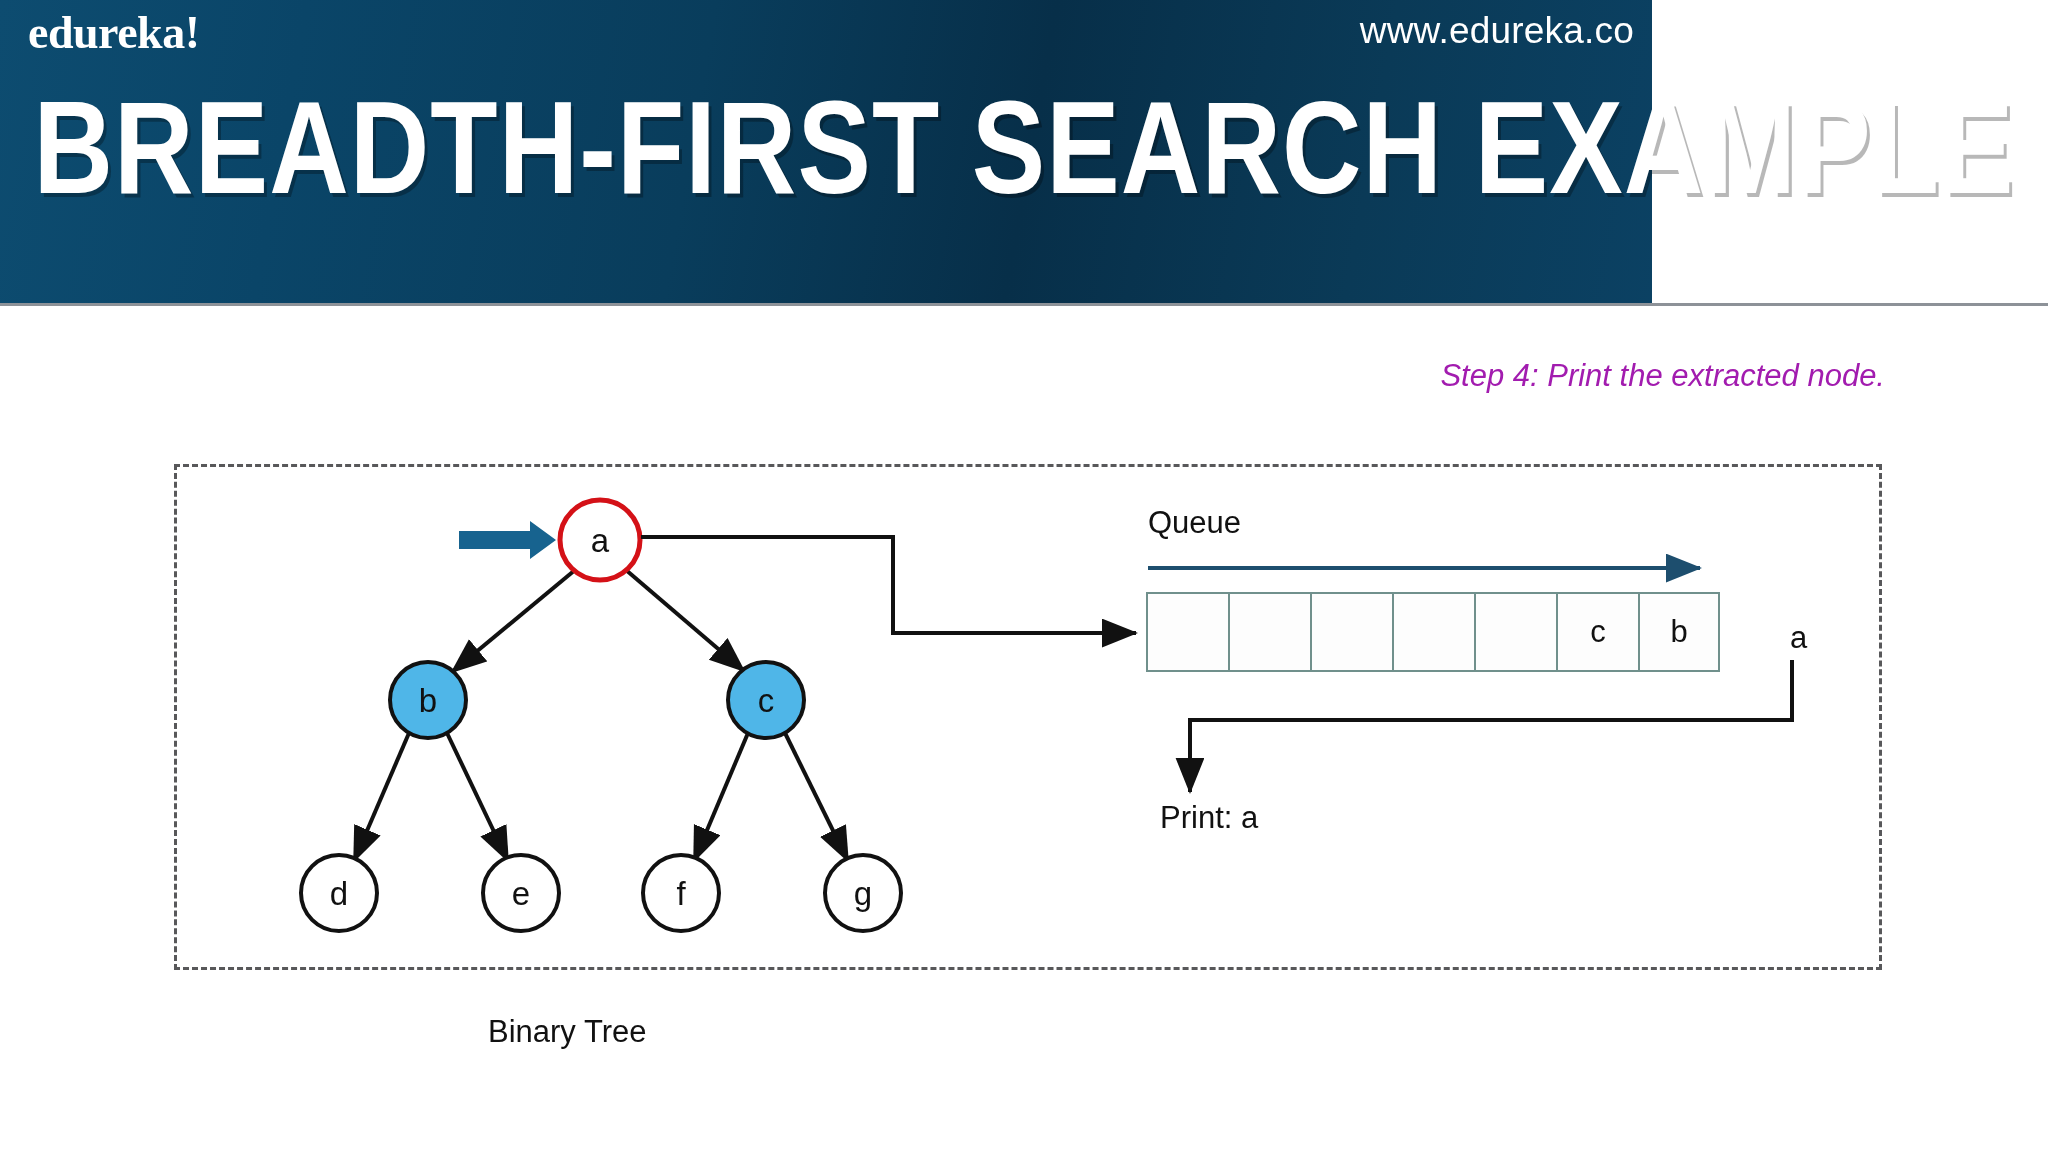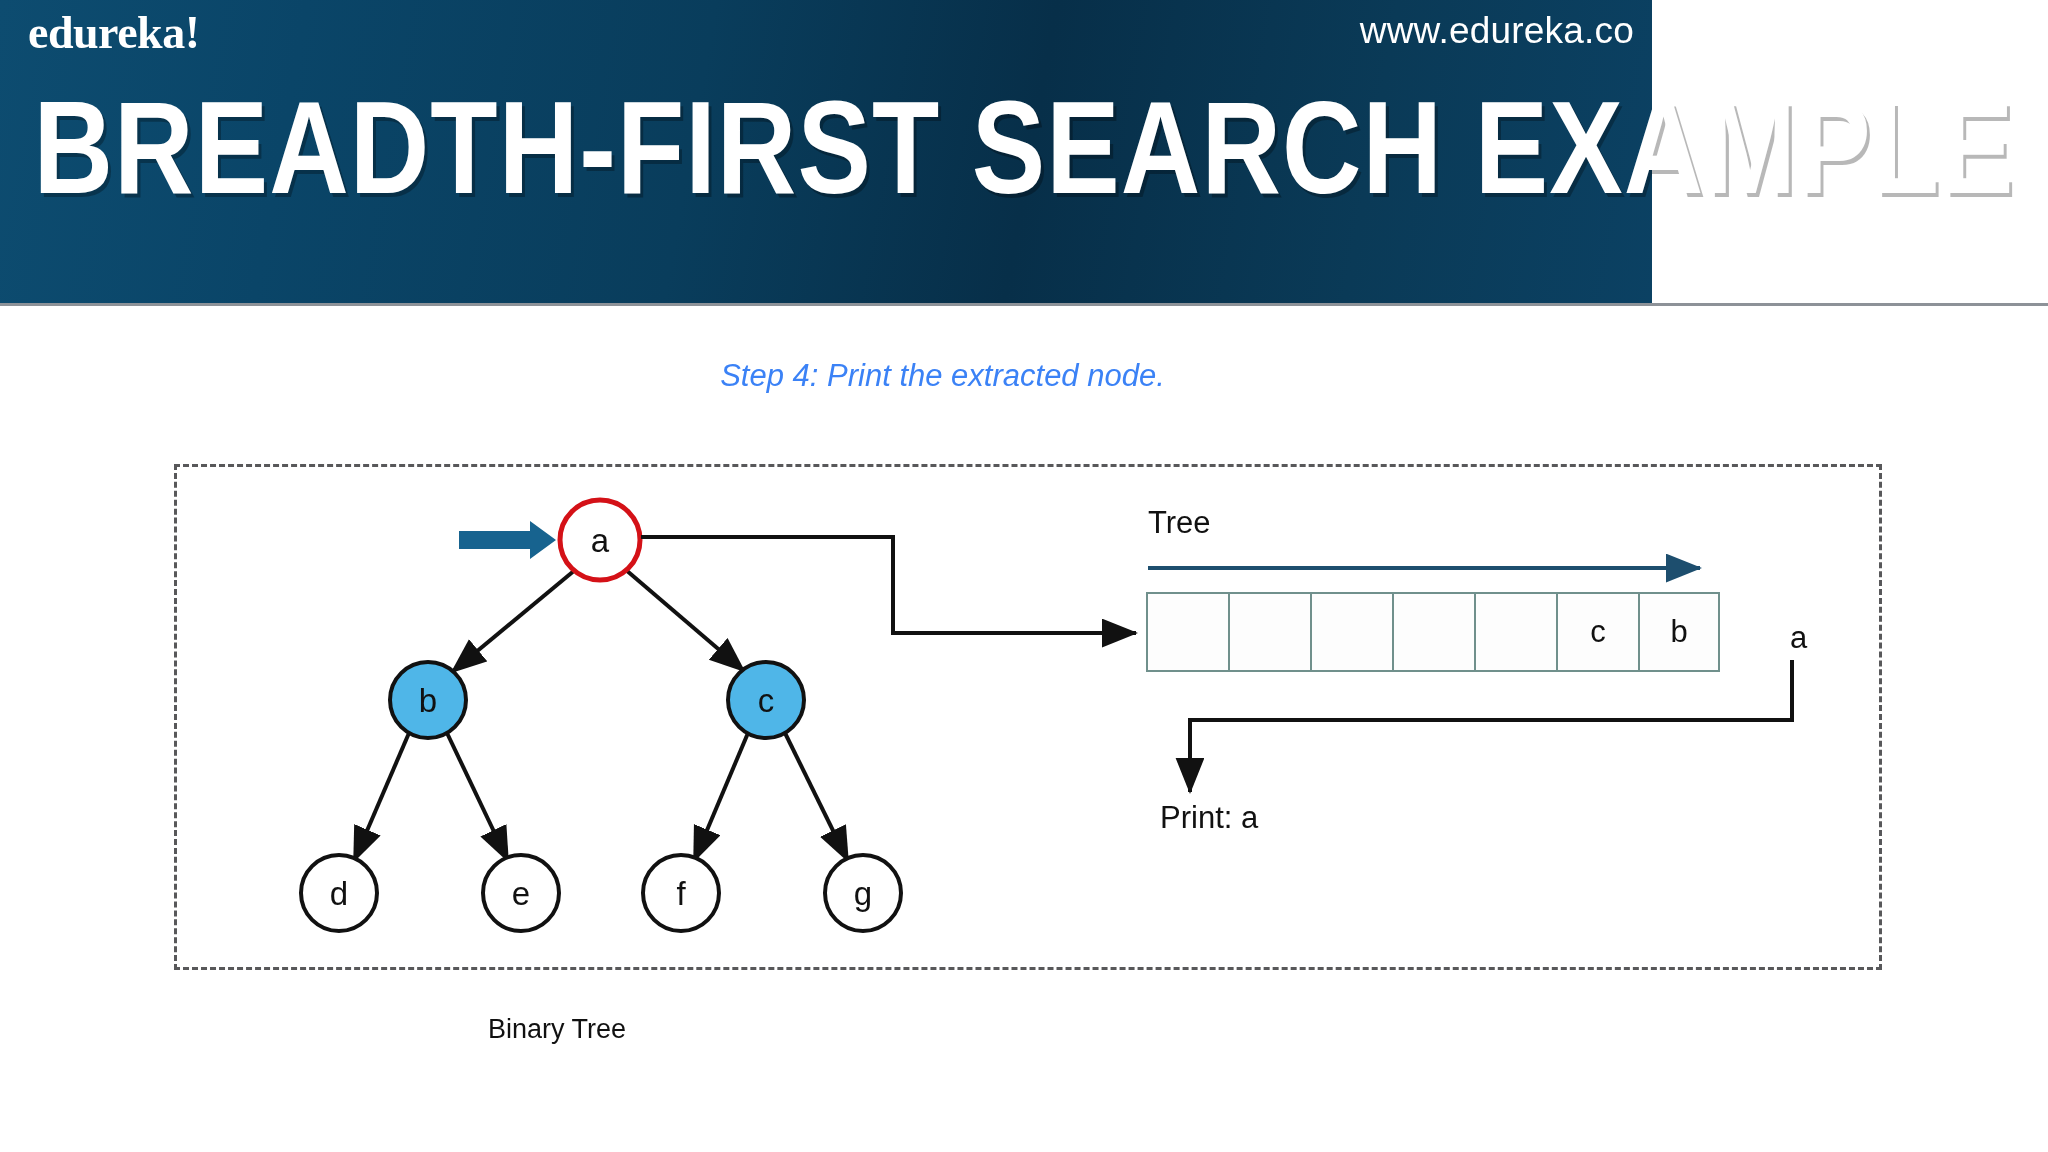--- a/index.html
+++ b/index.html
@@ -63,24 +63,24 @@
     transform-origin: center top;
     text-shadow: 3px 3px 0 rgba(0,0,0,0.28);
     white-space: nowrap;
   }
 
   
   #step-caption {
     position: absolute;
     left: 0; top: 358px;
     width: 1885px;
-    text-align: center;
+    text-align: right;
     font-size: 31px;
     font-style: italic;
-    color: #3b82f6;
+    color: #a21caf;
   }
 
   
   #diagram-frame {
     position: absolute;
     left: 174px; top: 464px;
     width: 1708px;
     height: 506px;
     border: 3px dashed #58585a;
     box-sizing: border-box;
@@ -110,21 +110,21 @@
     color: #111111;
     white-space: nowrap;
   }
 
   #queue-title { left: 1148px; top: 505px; }
   #queue-tail-label { left: 1790px; top: 620px; font-size: 31px; }
   #print-label { left: 1160px; top: 800px; }
   #binary-tree-label {
     position: absolute;
     left: 488px; top: 1014px;
-    font-size: 27px;
+    font-size: 31px;
     color: #111111;
     white-space: nowrap;
   }
 
   
   #queue-row {
     position: absolute;
     left: 1146px; top: 592px;
     height: 80px;
     display: flex;
@@ -207,21 +207,21 @@
   </svg>
 
   <div class="node-label" style="left:600px; top:541px;">a</div>
   <div class="node-label" style="left:428px; top:701px;">b</div>
   <div class="node-label" style="left:766px; top:701px;">c</div>
   <div class="node-label" style="left:339px; top:894px;">d</div>
   <div class="node-label" style="left:521px; top:894px;">e</div>
   <div class="node-label" style="left:681px; top:894px;">f</div>
   <div class="node-label" style="left:863px; top:894px;">g</div>
 
-  <div class="plain-text" id="queue-title">Tree</div>
+  <div class="plain-text" id="queue-title">Queue</div>
 
   <div id="queue-row">
     <div class="queue-cell"></div>
     <div class="queue-cell"></div>
     <div class="queue-cell"></div>
     <div class="queue-cell"></div>
     <div class="queue-cell"></div>
     <div class="queue-cell">c</div>
     <div class="queue-cell">b</div>
   </div>

